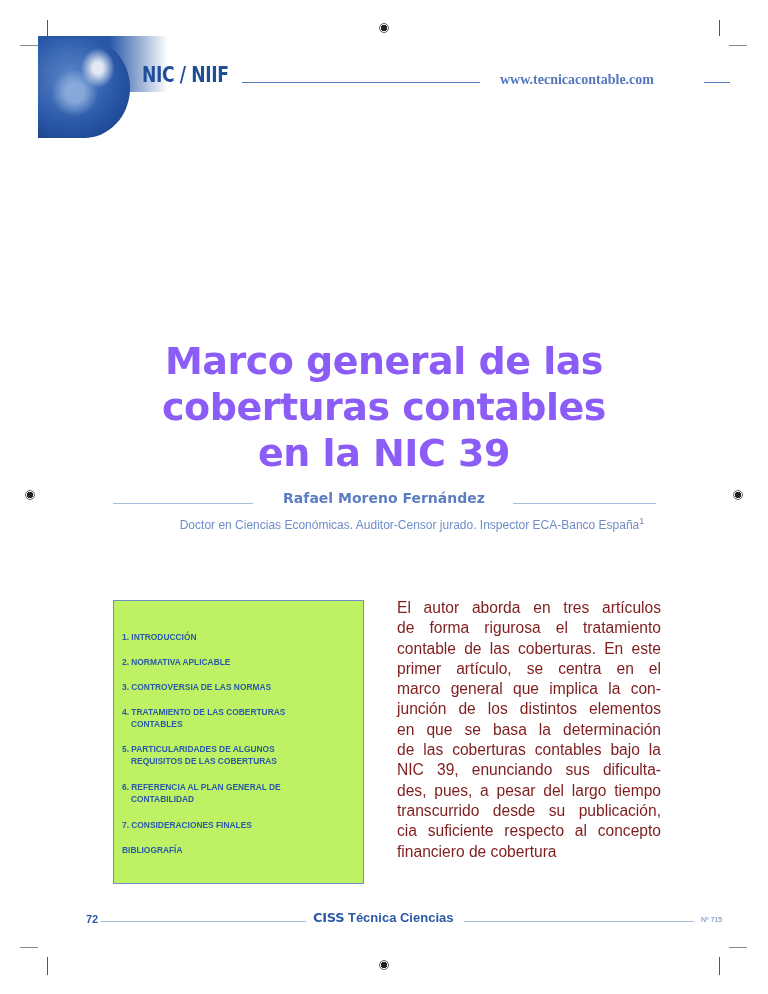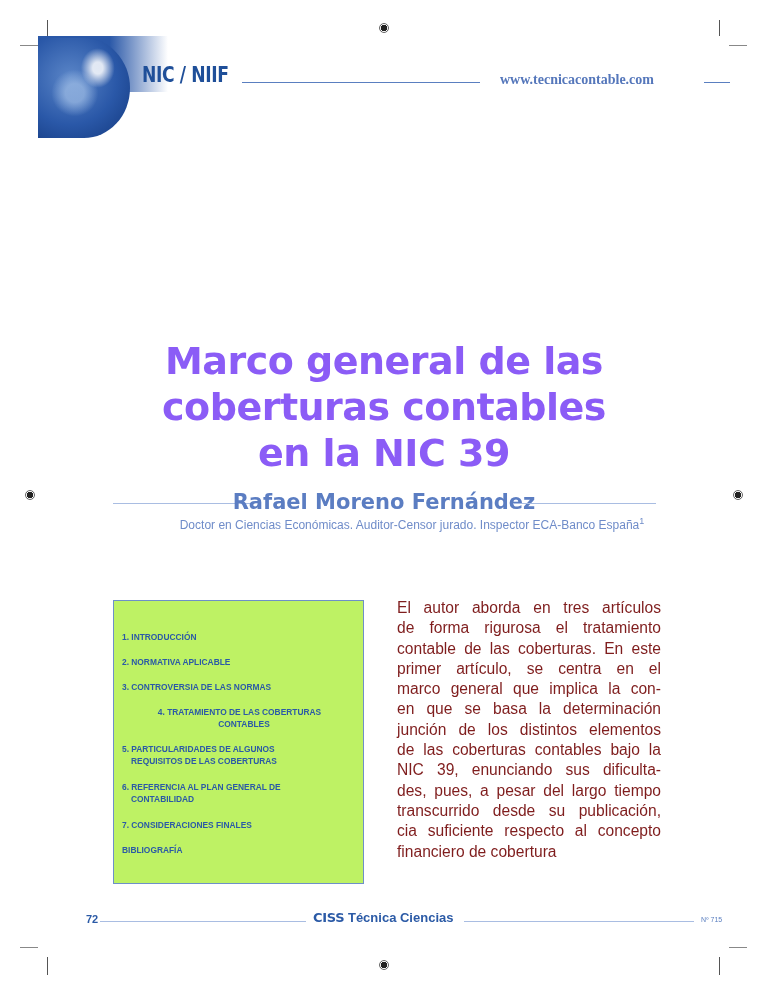--- a/index.html
+++ b/index.html
@@ -41,21 +41,21 @@
       font-family: "Liberation Serif", serif; font-weight: bold; font-size: 14px; color: #5577bb;
     }
     
     .title {
       position: absolute; left: 0; width: 768px; top: 338px; text-align: center;
       font-family: "DejaVu Sans", sans-serif; font-weight: bold; font-size: 38px; line-height: 46px;
       color: #8b5cf6; letter-spacing: -0.5px;
     }
     .author {
       position: absolute; left: 0; width: 768px; top: 490px; text-align: center;
-      font-family: "DejaVu Sans", sans-serif; font-weight: bold; font-size: 21px; color: #5b7dc2;
+      font-family: "DejaVu Sans", sans-serif; font-weight: bold; font-size: 14px; color: #5b7dc2;
     }
     .author-rule { position: absolute; top: 503px; height: 1px; background: #a9bde2; }
     .credentials {
       position: absolute; left: 0; width: 768px; top: 516px; text-align: center;
       font-size: 12px; color: #6f8cc9; padding-left: 28px;
     }
     .credentials sup { font-size: 9px; }
     
     .toc {
       position: absolute; left: 113px; top: 600px; width: 251px; height: 284px;
@@ -111,35 +111,35 @@
 <div class="author">Rafael Moreno Fernández</div>
 <div class="author-rule" style="left:513px;width:143px;"></div>
 <div class="credentials">
   <span>Doctor en Ciencias Económicas. Auditor-Censor jurado. Inspector ECA-Banco España</span><sup>1</sup>
 </div>
 
 <div class="toc">
   <div class="toc-item" style="top:30px;"><span>1. INTRODUCCIÓN</span></div>
   <div class="toc-item" style="top:55px;"><span>2. NORMATIVA APLICABLE</span></div>
   <div class="toc-item" style="top:80px;"><span>3. CONTROVERSIA DE LAS NORMAS</span></div>
-  <div class="toc-item" style="top:105px;text-align:center;"><span>4. TRATAMIENTO DE LAS COBERTURAS</span><span class="cont">CONTABLES</span></div>
+  <div class="toc-item" style="top:105px;"><span>4. TRATAMIENTO DE LAS COBERTURAS</span><span class="cont">CONTABLES</span></div>
   <div class="toc-item" style="top:142px;"><span>5. PARTICULARIDADES DE ALGUNOS</span><span class="cont">REQUISITOS DE LAS COBERTURAS</span></div>
   <div class="toc-item" style="top:180px;"><span>6. REFERENCIA AL PLAN GENERAL DE</span><span class="cont">CONTABILIDAD</span></div>
   <div class="toc-item" style="top:218px;"><span>7. CONSIDERACIONES FINALES</span></div>
   <div class="toc-item" style="top:243px;"><span>BIBLIOGRAFÍA</span></div>
 </div>
 
 <div class="abstract">
   <span class="abstract-line">El autor aborda en tres artículos</span>
   <span class="abstract-line">de forma rigurosa el tratamiento</span>
   <span class="abstract-line">contable de las coberturas. En este</span>
   <span class="abstract-line">primer artículo, se centra en el</span>
   <span class="abstract-line">marco general que implica la con-</span>
+  <span class="abstract-line">junción de los distintos elementos</span>
   <span class="abstract-line">en que se basa la determinación</span>
-  <span class="abstract-line">junción de los distintos elementos</span>
   <span class="abstract-line">de las coberturas contables bajo la</span>
   <span class="abstract-line">NIC 39, enunciando sus dificulta-</span>
   <span class="abstract-line">des, pues, a pesar del largo tiempo</span>
   <span class="abstract-line">transcurrido desde su publicación,</span>
   <span class="abstract-line">cia suficiente respecto al concepto</span>
   <span class="abstract-line last">financiero de cobertura</span>
 </div>
 
 <div class="page-num">72</div>
 <div class="rule" style="left:100px;top:921px;width:206px;background:#a9bde2;"></div>

